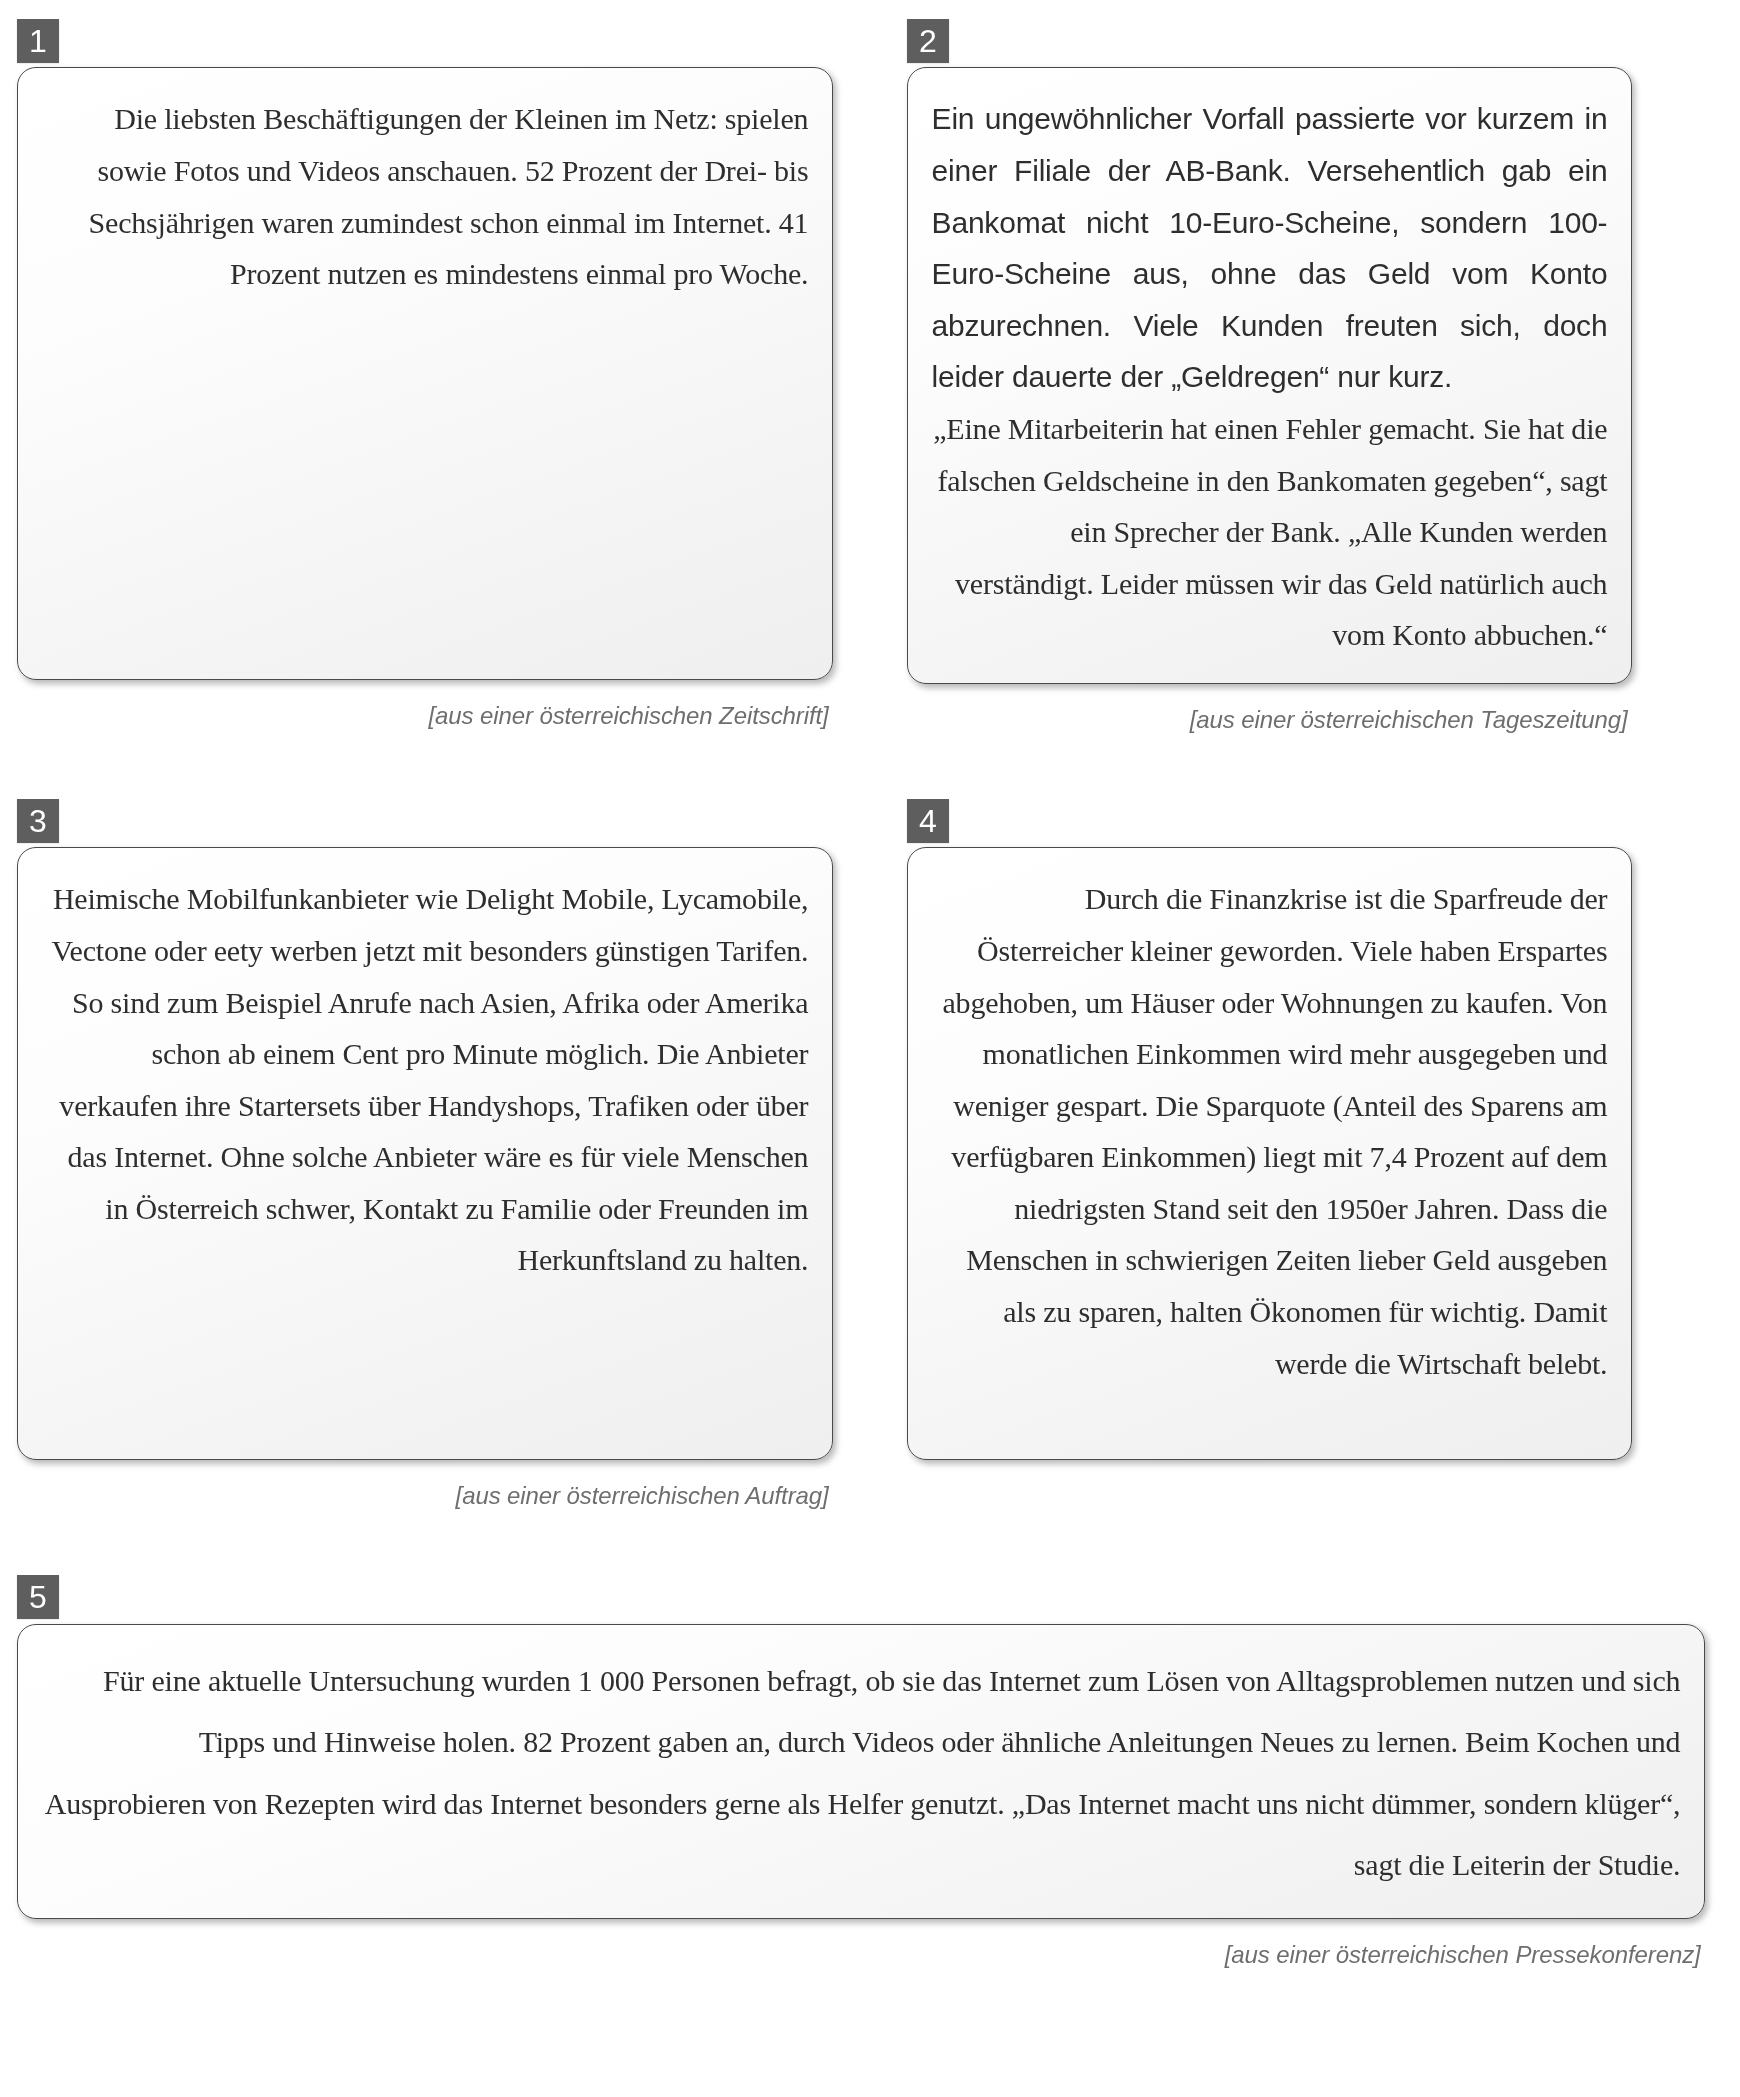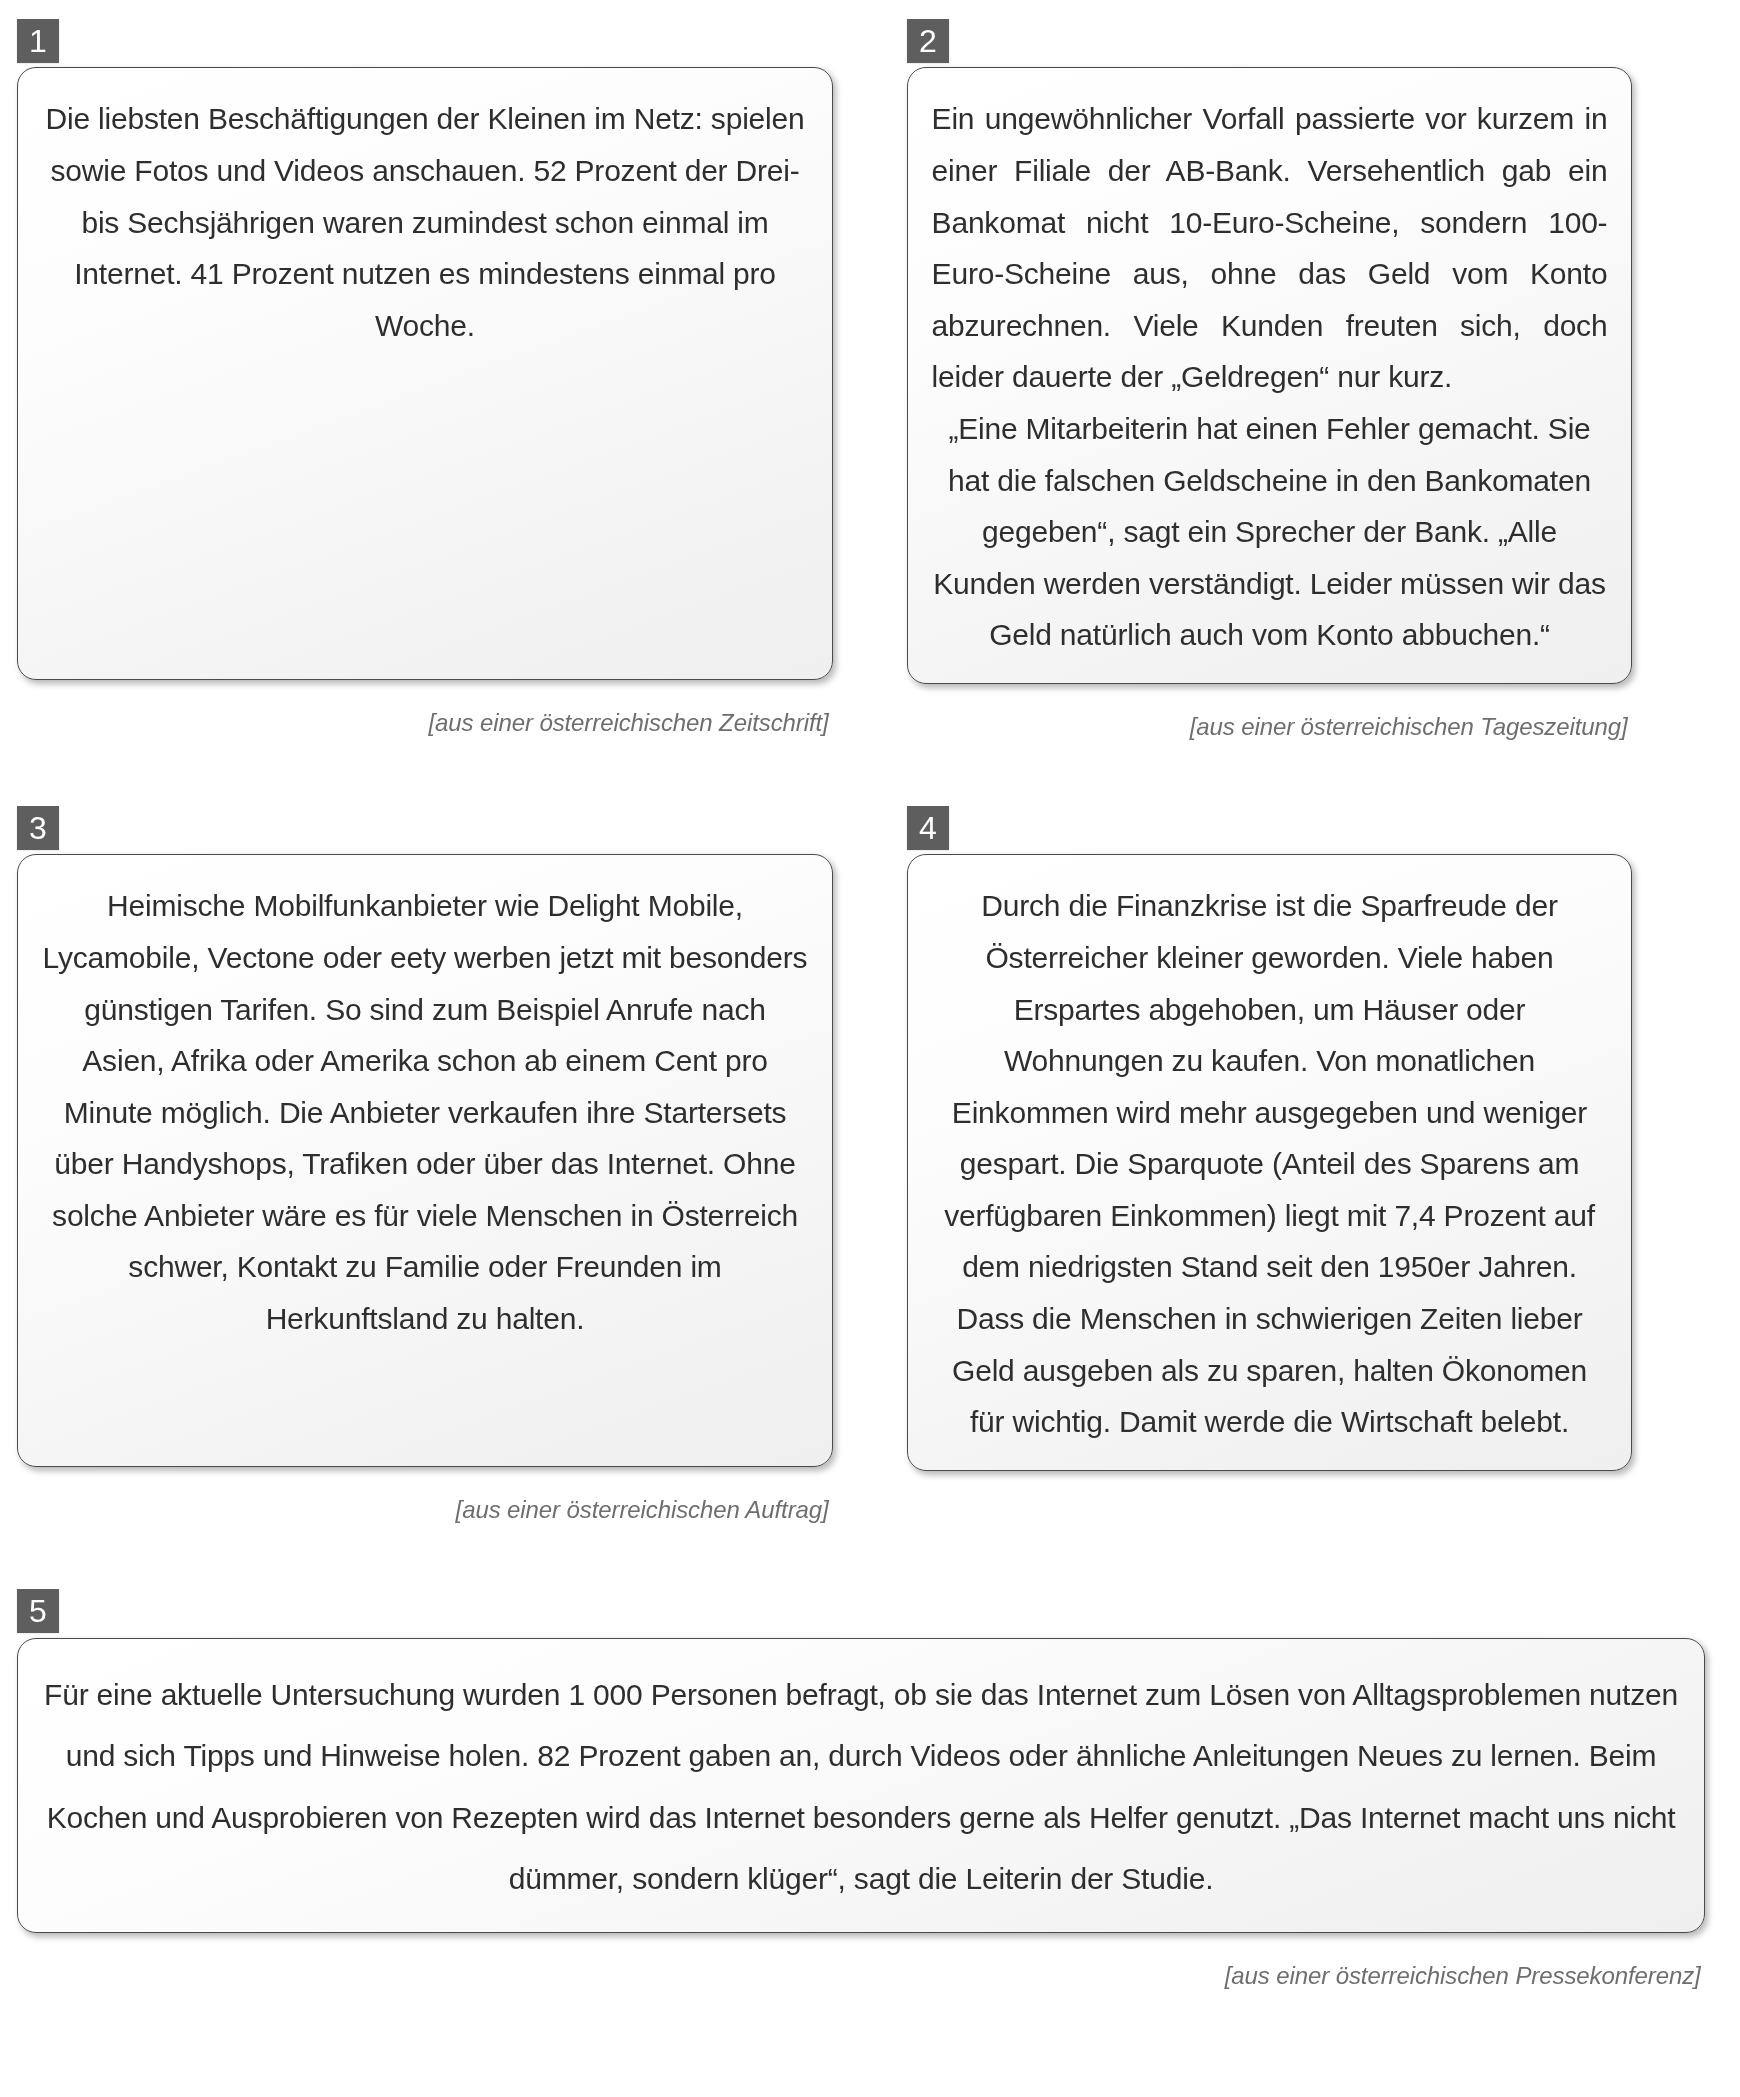--- a/index.html
+++ b/index.html
@@ -74,34 +74,34 @@
     text-justify: inter-word;
     font-size: 30px;
     line-height: 1.72;
     color: #2e2e2e;
     font-family: "Liberation Sans", "DejaVu Sans", sans-serif;
     font-stretch: condensed;
     letter-spacing: -0.2px;
     -webkit-hyphens: none;
     hyphens: none;
   }
-  .card p.last { text-align: center; }
+  .card p.last { text-align: right; font-family: Liberation Serif, serif; }
   .card p + p { margin-top: 0px; }
 
   .card.wide p {
     line-height: 2.05;
     font-size: 30px;
   }
 
   .caption {
     text-align: right;
     font-style: italic;
     font-size: 24px;
     color: #6e6e6e;
-    margin-top: 29px;
+    margin-top: 22px;
     padding-right: 4.4px;
     font-family: "Liberation Sans", "DejaVu Sans", sans-serif;
     letter-spacing: -0.1px;
   }
   .top-gap { height: 19px; }
   .mid-gap { height: 65px; }
 </style>
 </head>
 <body>
 

